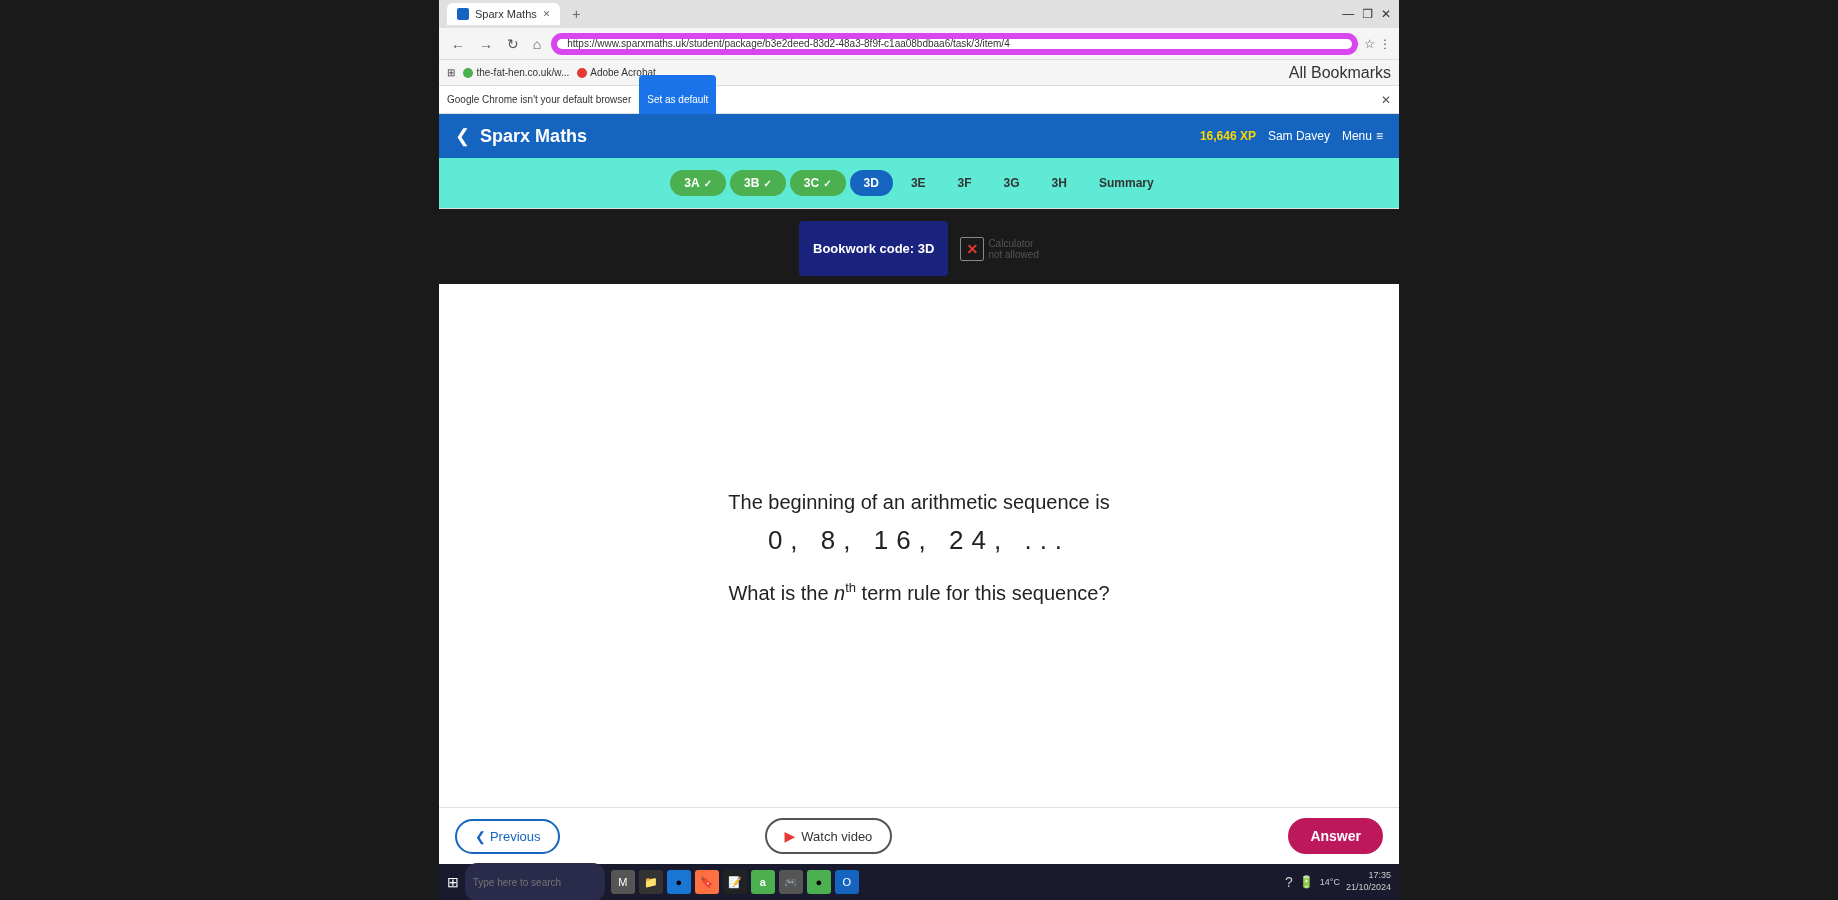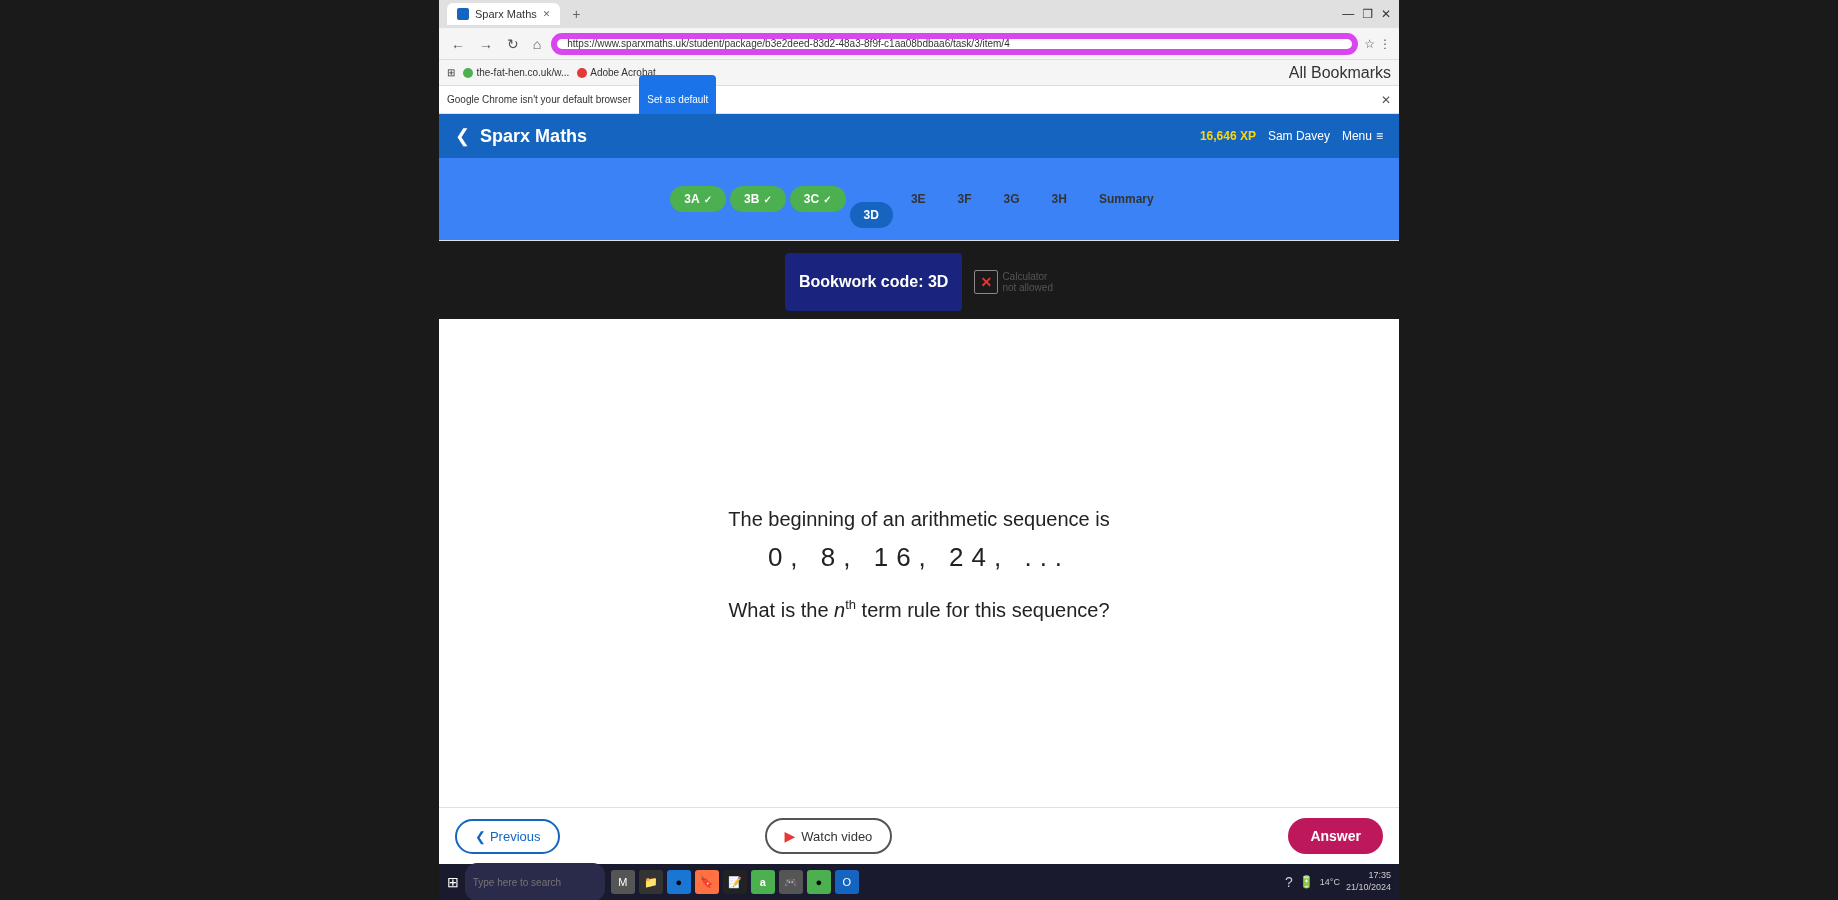--- a/index.html
+++ b/index.html
@@ -203,21 +203,21 @@
     .menu-btn {
       display: flex;
       align-items: center;
       gap: 4px;
       cursor: pointer;
       color: #fff;
     }
 
     
     .tabs-row {
-      background: #3b82f6;
+      background: #5eead4;
       display: flex;
       align-items: center;
       justify-content: center;
       padding: 12px 12px;
       gap: 4px;
       border-bottom: 1px solid #e0e0e0;
     }
 
     .tab-pill {
       padding: 6px 14px;
@@ -231,21 +231,20 @@
     }
 
     .tab-pill.done {
       background: #4caf50;
       color: #fff;
     }
 
     .tab-pill.active {
       background: #1565c0;
       color: #fff;
-      margin-top: 32px;
     }
 
     .tab-pill.inactive {
       background: none;
       color: #333;
     }
 
     .check-icon {
       font-size: 10px;
     }
@@ -257,21 +256,21 @@
       justify-content: center;
       padding: 12px 0 8px;
       gap: 12px;
     }
 
     .bookwork-code {
       background: #1a237e;
       color: #fff;
       padding: 20px 14px;
       border-radius: 4px;
-      font-size: 16px;
+      font-size: 13px;
       font-weight: bold;
     }
 
     .calculator-info {
       display: flex;
       align-items: center;
       gap: 4px;
       font-size: 10px;
       color: #555;
     }

